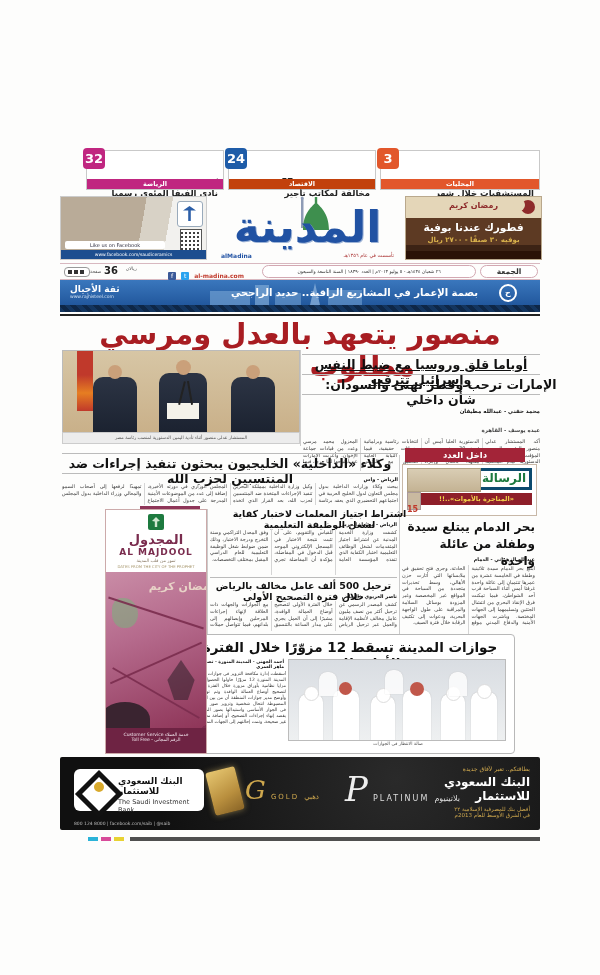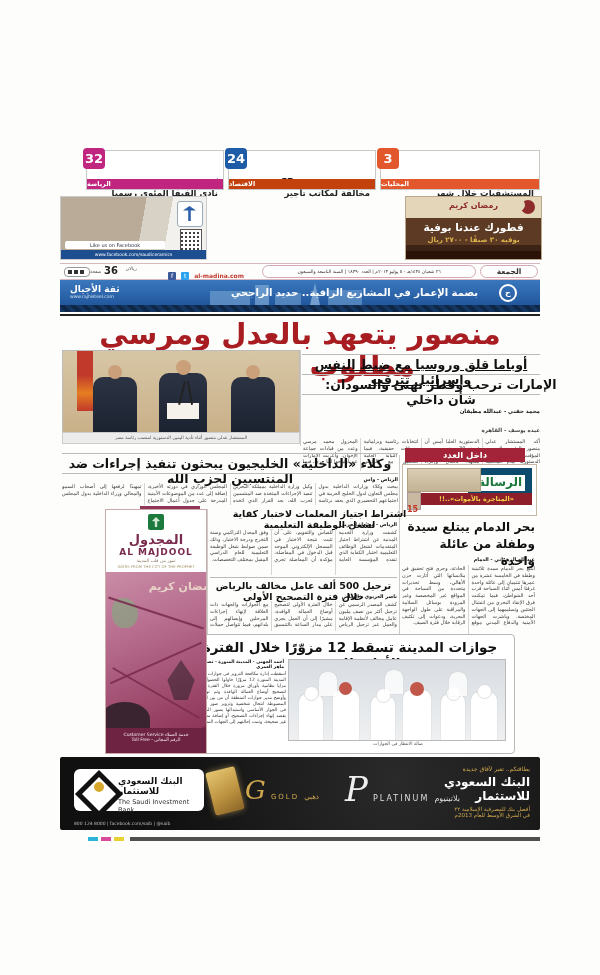--- a/index.html
+++ b/index.html
@@ -5,21 +5,21 @@
   html,body{margin:0;padding:0;background:#fff;}
   body{font-family:"DejaVu Sans","Liberation Sans",sans-serif;}
   .canvas{position:relative;width:600px;height:975px;background:#fdfdfc;overflow:hidden;margin:0 auto;}
   .abs{position:absolute;}
   .hairline{background:#bbb;height:1px;}
   .vline{background:#ccc;width:1px;}
 
   
   .teaser{border:1px solid #c9c9c9;background:#fff;}
   .teaser .txt{font-size:8.5px;font-weight:bold;color:#222;line-height:11px;padding:2px 5px 0 24px;text-align:right;height:24px;overflow:hidden;margin-top:24px;}
-  .teaser .cat{position:absolute;left:0;right:0;bottom:0;height:10px;color:#fff;font-size:6.5px;font-weight:bold;text-align:left;line-height:10px;}
+  .teaser .cat{position:absolute;left:0;right:0;bottom:0;height:10px;color:#fff;font-size:6.5px;font-weight:bold;text-align:center;line-height:10px;}
   .teaser .num{position:absolute;left:-4px;top:-3px;width:22px;height:21px;border-radius:4px;color:#fff;font-weight:bold;font-size:13px;text-align:center;line-height:21px;font-family:"DejaVu Sans",sans-serif;}
 
   
   .mast-logo{color:#2152a3;font-weight:bold;text-align:center;}
   .dome{position:absolute;}
   .date-pill{border:1px solid #d3a8b2;border-radius:7px;background:#fff;font-size:7.5px;color:#333;text-align:center;}
 
   .tiny{font-size:5px;line-height:6.8px;color:#3a3a3a;text-align:justify;overflow:hidden;}
   .tiny4{font-size:4.5px;line-height:6px;color:#3a3a3a;text-align:justify;overflow:hidden;}
   .byline{font-size:5.5px;font-weight:bold;color:#111;}
@@ -66,20 +66,33 @@
     <div class="abs" style="right:3px;top:4px;width:24px;height:24px;background:#fff;border:1px solid #9ab;border-radius:3px;">
       <div class="abs" style="left:5px;top:4px;width:13px;height:15px;background:#2c5fa8;clip-path:polygon(50% 0,100% 30%,60% 30%,60% 100%,40% 100%,40% 30%,0 30%);"></div>
     </div>
     <div class="abs" style="right:4px;top:32px;width:20px;height:20px;background:
       repeating-linear-gradient(0deg,#222 0 2px,#fff 2px 4px),
       repeating-linear-gradient(90deg,#222 0 2px,#fff 2px 4px);background-blend-mode:screen;border:1px solid #555;"></div>
     <div class="abs" style="left:4px;bottom:10px;height:8px;width:100px;background:#fff;font-size:5px;line-height:8px;color:#334;text-align:center;border-radius:2px;">Like us on Facebook</div>
     <div class="abs" style="left:0;bottom:0;height:9px;width:100%;background:#1d4e8f;color:#fff;font-size:4.5px;line-height:9px;text-align:center;" dir="ltr">www.facebook.com/saudiceramics</div>
   </div>
 
+  <div class="abs" style="left:215px;top:194px;width:185px;height:68px;">
+    <svg class="dome" style="left:78px;top:2px;" width="46" height="34" viewBox="0 0 46 34">
+      <rect x="8" y="2" width="2.5" height="30" fill="#8e9bb5"></rect>
+      <circle cx="9.2" cy="2" r="1.5" fill="#8e9bb5"></circle>
+      <path d="M10 34 C10 16 20 10 23 6 C26 10 36 16 36 34 Z" fill="#3e8f4e"></path>
+      <rect x="21.8" y="1" width="2.4" height="6" fill="#3e8f4e"></rect>
+    </svg>
+    <div class="mast-logo" style="position:absolute;left:0;top:8px;width:100%;font-size:44px;line-height:50px;text-shadow:1px 1px 0 #9db3d6;">المدينة</div>
+    <div class="abs" style="left:0;bottom:1px;width:100%;height:9px;">
+      <span class="abs" style="right:6px;font-size:5px;color:#a33;">تأسست في عام ١٣٥٦هـ</span>
+      <span class="abs" style="left:6px;font-size:6px;color:#2152a3;font-weight:bold;" dir="ltr">alMadina</span>
+    </div>
+  </div>
 
   <div class="abs" style="left:405px;top:196px;width:135px;height:62px;border:1px solid #b9a88c;background:linear-gradient(#e4d6b8 0 34%,#5d3a23 34% 78%,#3c2315 78%);">
     <div class="abs" style="right:6px;top:3px;width:26px;height:14px;">
       <div class="abs" style="width:14px;height:14px;border-radius:50%;background:#8e2b2b;"></div>
       <div class="abs" style="left:4px;top:-1px;width:12px;height:12px;border-radius:50%;background:#e4d6b8;"></div>
     </div>
     <div class="abs" style="left:0;top:4px;width:100%;text-align:center;font-size:8px;color:#8e2b2b;font-weight:bold;">رمضان كريم</div>
     <div class="abs" style="left:0;top:24px;width:100%;text-align:center;font-size:10.5px;color:#fff;font-weight:bold;">فطورك عندنا بوفية</div>
     <div class="abs" style="left:0;top:39px;width:100%;text-align:center;font-size:7px;color:#d9b24c;font-weight:bold;">بوفيه ٣٠ صنفًا - ٢٧٠٠ ريال</div>
     <div class="abs" style="left:0;bottom:0;width:100%;height:8px;background:#2a1207;"></div>
@@ -160,21 +173,21 @@
   <div class="abs hairline" style="left:62px;top:453px;width:336px;"></div>
   <div class="abs subhead" style="left:62px;top:456px;width:336px;font-size:12.5px;">وكلاء «الداخلية» الخليجيون يبحثون تنفيذ إجراءات ضد المنتسبين لحزب الله</div>
   <div class="abs hairline" style="left:62px;top:473px;width:336px;"></div>
   <div class="abs byline" style="left:62px;top:476px;width:336px;text-align:right;font-size:5px;">الرياض - واس</div>
   <div class="abs tiny colz" style="left:62px;top:483px;width:336px;height:22px;column-count:4;">يبحث وكلاء وزارات الداخلية بدول مجلس التعاون لدول الخليج العربية في اجتماعهم التحضيري الذي يعقد برئاسة وكيل وزارة الداخلية بمملكة البحرين تنفيذ الإجراءات المتخذة ضد المنتسبين لحزب الله، بعد القرار الذي اتخذه المجلس الوزاري في دورته الأخيرة، إضافة إلى عدد من الموضوعات الأمنية المدرجة على جدول أعمال الاجتماع تمهيدًا لرفعها إلى أصحاب السمو والمعالي وزراء الداخلية بدول المجلس في اجتماعهم المقبل، وسط تنسيق أمني خليجي متواصل في هذا الشأن.</div>
   <div class="abs" style="left:140px;top:506px;width:60px;height:4px;background:#8e3558;"></div>
 
   <div class="abs vline" style="left:399px;top:455px;height:297px;"></div>
 
   <div class="abs" style="left:402px;top:464px;width:133px;height:50px;border:1px solid #c8b8a8;background:#fff;">
-    <div class="abs" style="right:4px;top:3px;width:50px;height:16px;color:#1d7a3f;font-weight:bold;font-size:12px;border:7px solid #0c4a6e;text-align:center;line-height:15px;">الرسالة</div>
+    <div class="abs" style="right:4px;top:3px;width:50px;height:16px;color:#1d7a3f;font-weight:bold;font-size:12px;border:3px solid #0c4a6e;text-align:center;line-height:15px;">الرسالة</div>
     <div class="abs" style="left:4px;top:3px;width:72px;height:22px;background:linear-gradient(#d9cdb4,#c4b394);border:1px solid #b0a182;"></div>
     <div class="abs" style="left:18px;top:28px;right:4px;height:12px;background:#8e1f2a;color:#f2d24b;font-size:6.5px;font-weight:bold;text-align:center;line-height:12px;">«المتاجرة بالأموات»..!!</div>
     <div class="abs" style="left:4px;top:27px;width:12px;height:16px;background:#c9b9a0;border:1px solid #a99;"></div>
     <div class="abs" style="left:4px;bottom:1px;color:#c0392b;font-weight:bold;font-size:8px;" dir="ltr">15</div>
   </div>
 
   <div class="abs subhead" style="left:402px;top:519px;width:133px;font-size:12px;line-height:17px;text-align:right;">بحر الدمام يبتلع سيدة وطفلة من عائلة واحدة</div>
   <div class="abs byline" style="left:402px;top:556px;width:133px;text-align:right;font-size:5px;">عبدالله الزهراني - الدمام</div>
   <div class="abs tiny colz" style="left:402px;top:565px;width:133px;height:186px;column-count:2;">ابتلع بحر الدمام سيدة ثلاثينية وطفلة في الخامسة عشرة من عمرها تنتميان إلى عائلة واحدة غرقتا أمس أثناء السباحة قرب أحد الشواطئ، فيما تمكنت فرق الإنقاذ البحري من انتشال الجثتين وتسليمهما إلى الجهات المختصة. وباشرت الجهات الأمنية والدفاع المدني موقع الحادثة، وجرى فتح تحقيق في ملابساتها التي أثارت حزن الأهالي، وسط تحذيرات متجددة من السباحة في المواقع غير المخصصة وغير المزودة بوسائل السلامة والمراقبة على طول الواجهة البحرية، ودعوات إلى تكثيف الرقابة خلال فترة الصيف.</div>
 

